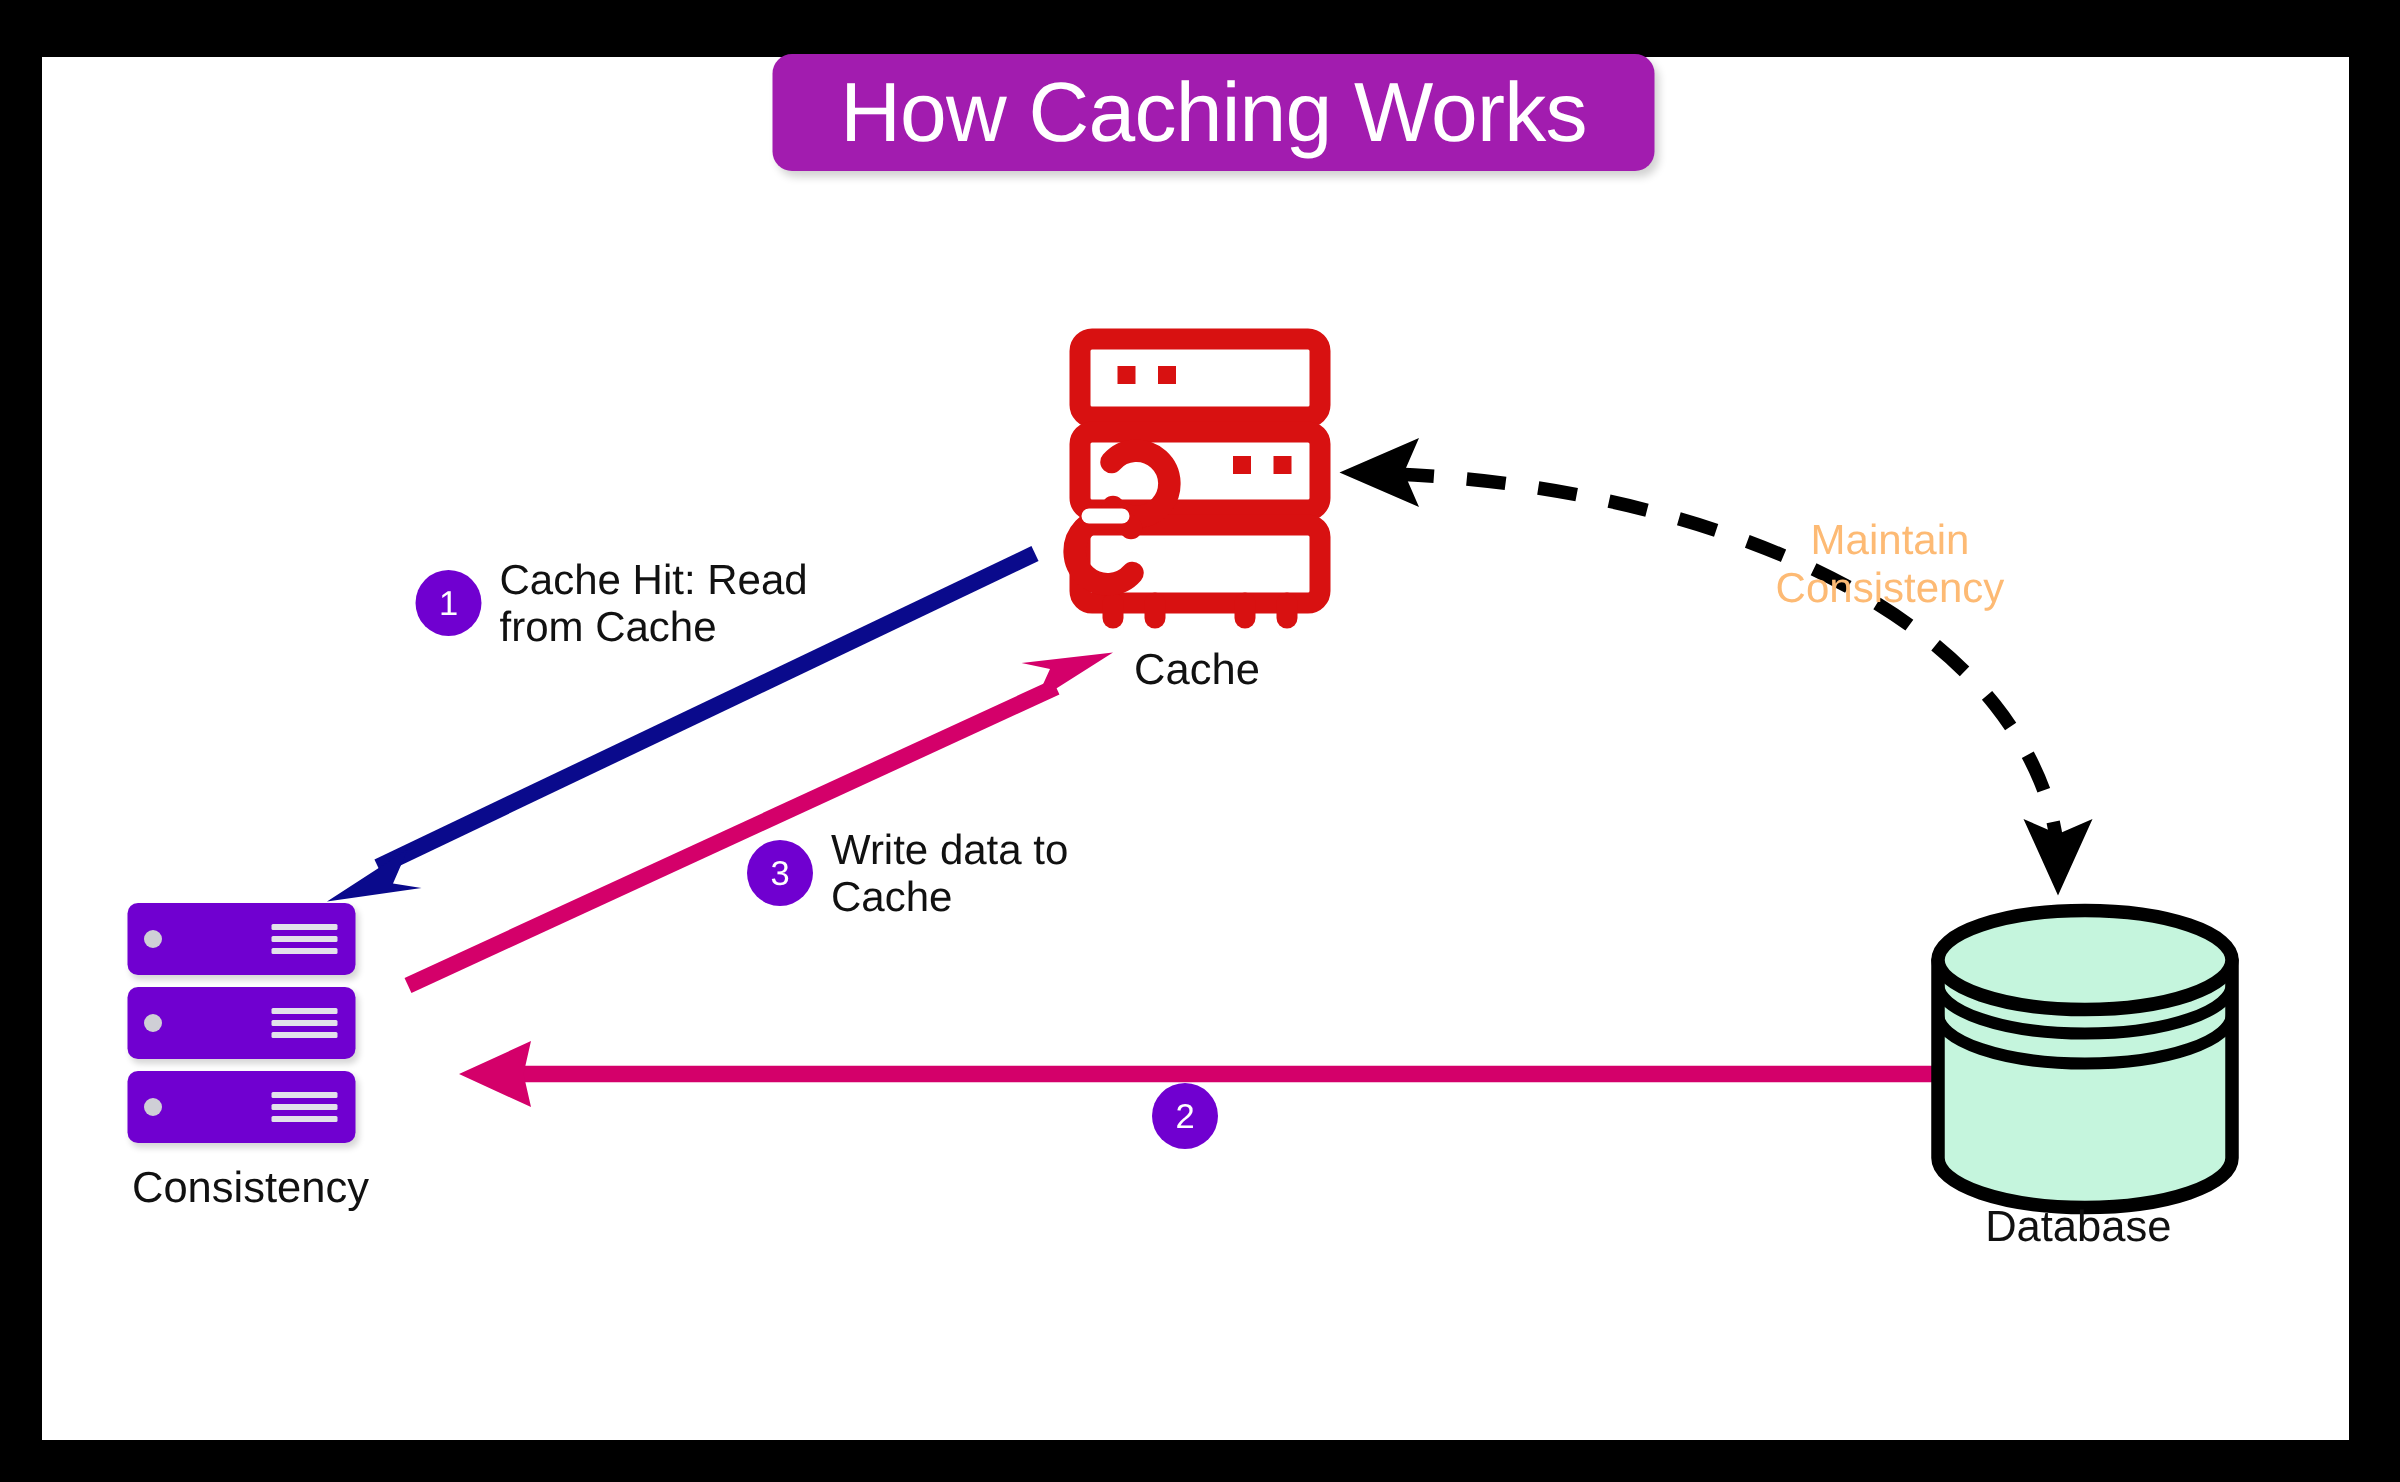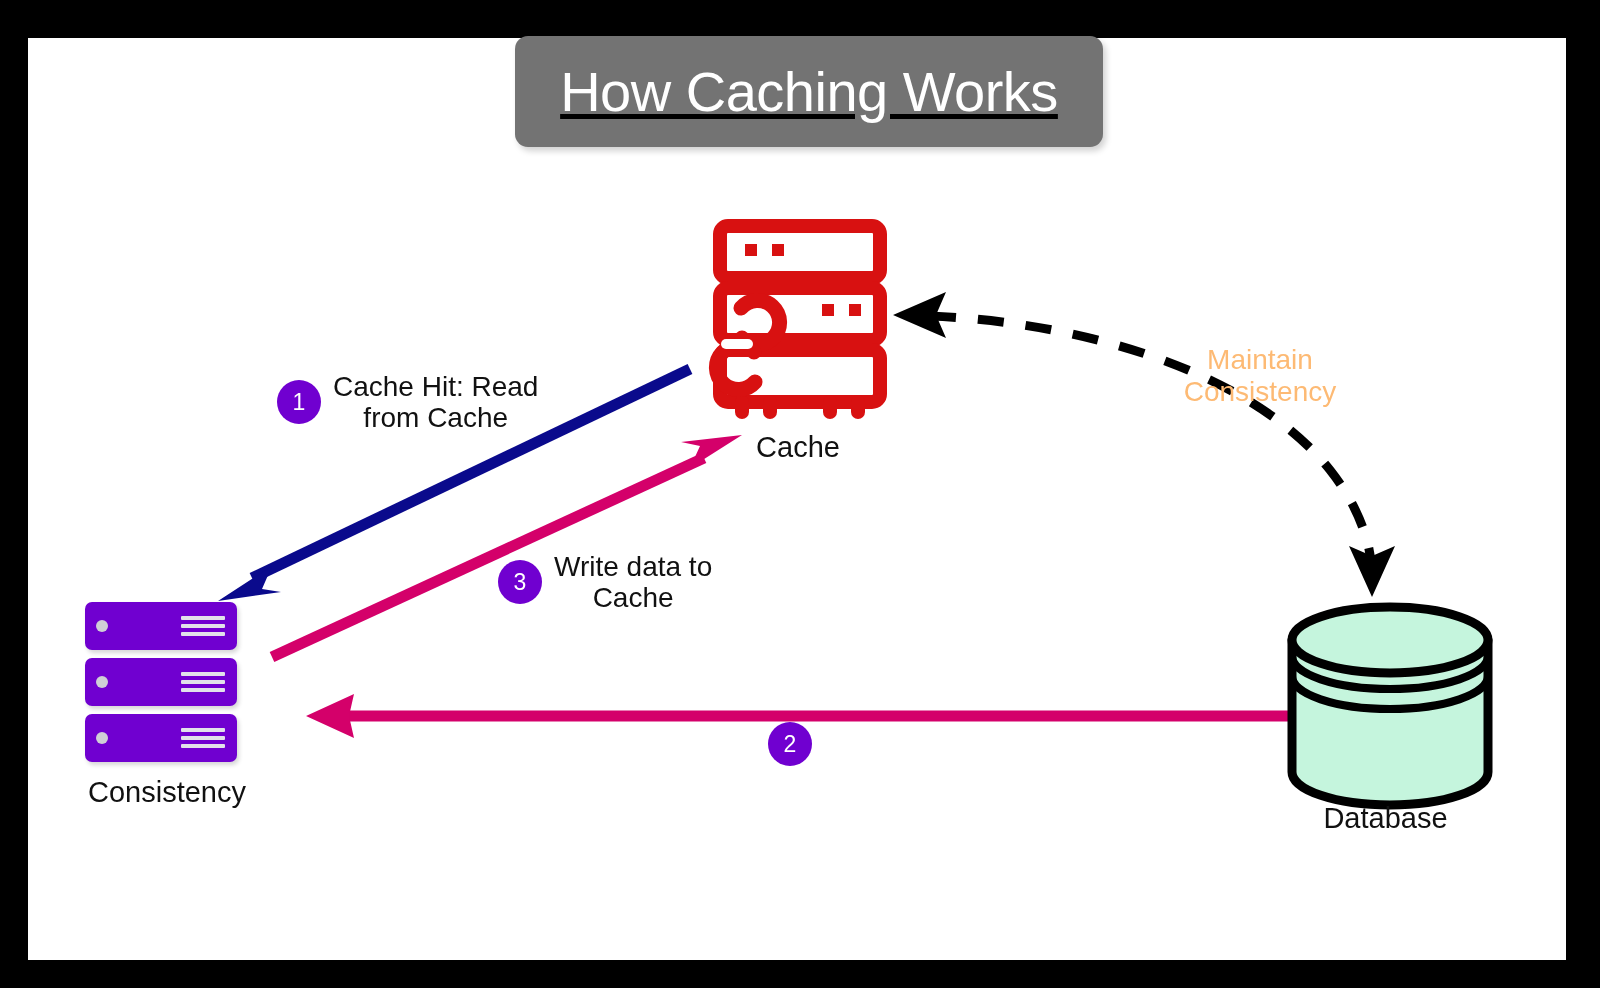--- a/index.html
+++ b/index.html
@@ -35,28 +35,27 @@
     height: 988px;
     pointer-events: none;
   }
 
   
   #title-banner {
     position: absolute;
     left: 515px;
     top: 36px;
     width: 588px;
-    height: 111px;
-    background: #737373;
+    height: 78px;
+    background: #a21caf;
     border-radius: 13px;
     display: flex;
     align-items: center;
     justify-content: center;
     box-shadow: 3px 4px 6px rgba(0,0,0,0.18);
-    text-decoration: underline;
   }
   #title-banner .title-text {
     color: #ffffff;
     font-size: 56px;
     line-height: 1;
     letter-spacing: -0.5px;
     font-weight: 400;
     white-space: nowrap;
   }
 
@@ -88,21 +87,20 @@
     color: #ffffff;
     font-size: 23px;
     display: flex;
     align-items: center;
     justify-content: center;
   }
   .step-text {
     font-size: 28px;
     color: #111111;
     line-height: 1.12;
-    text-align: center;
     white-space: pre-line;
   }
   #step-1 { left: 277px; top: 371px; }
   #step-3 { left: 498px; top: 551px; }
   #step-2 { left: 768px; top: 722px; }
 
   
   #annotation-consistency {
     position: absolute;
     left: 1160px;

